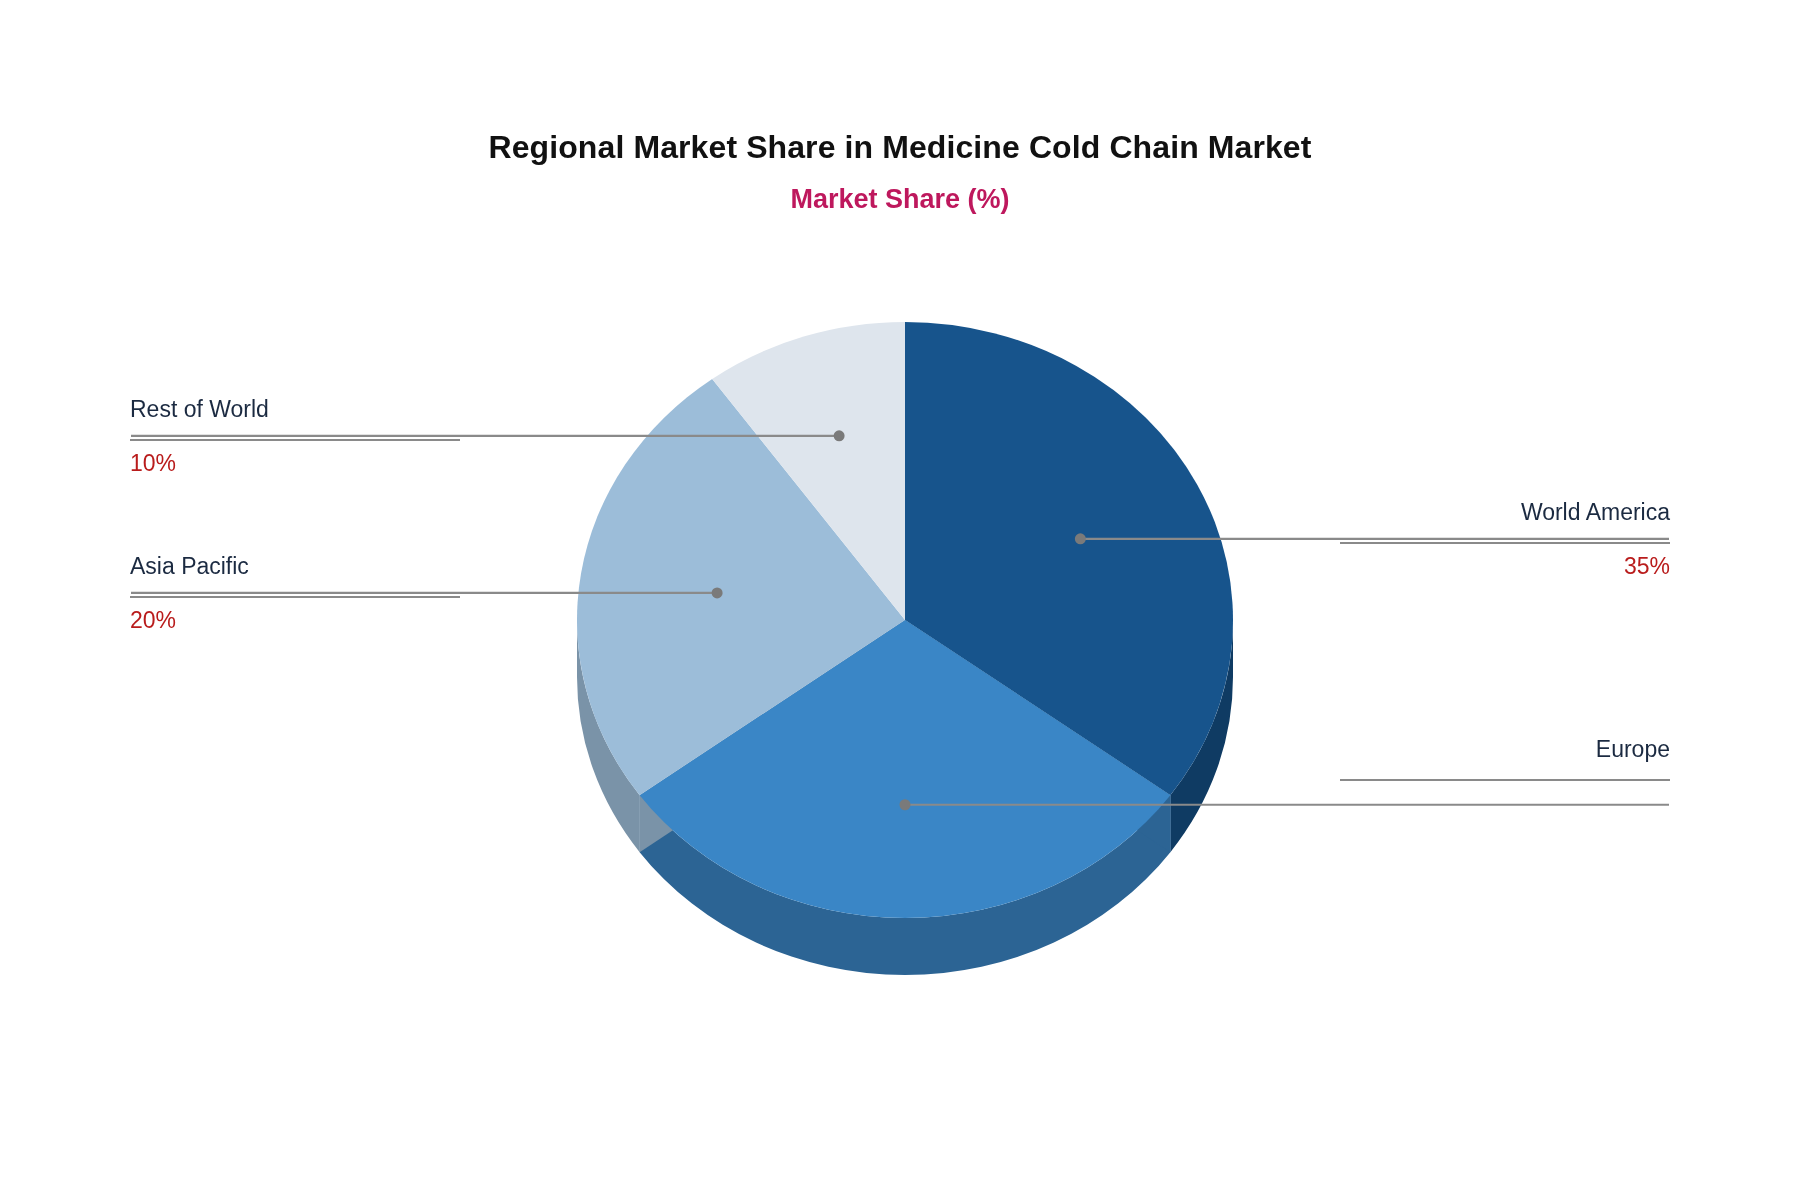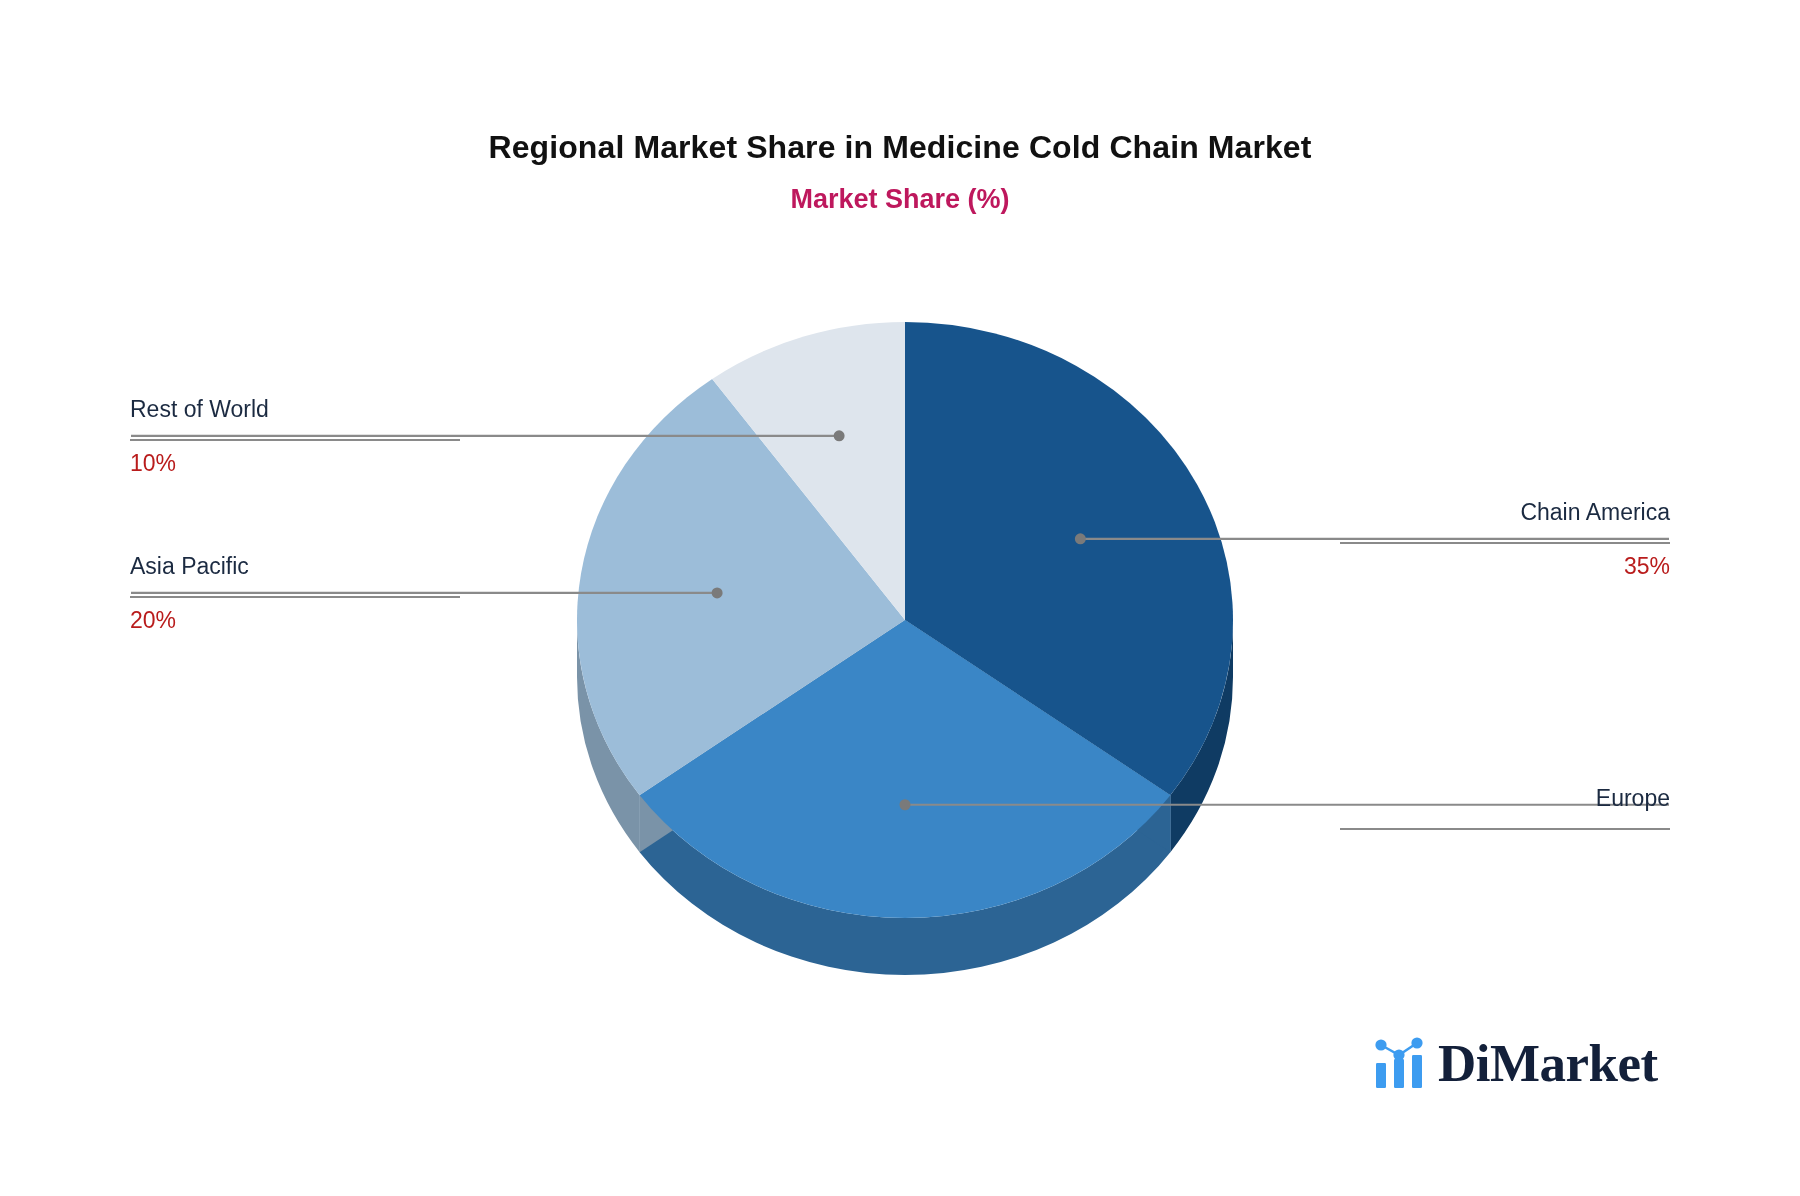--- a/index.html
+++ b/index.html
@@ -148,38 +148,24 @@
     <div class="co-value">10%</div>
   </div>
 
   <div class="callout left callout-asia-pacific" style="top: 551.962px;">
     <div class="co-name">Asia Pacific</div>
     <div class="co-rule"></div>
     <div class="co-value">20%</div>
   </div>
 
   <div class="callout right callout-north-america" style="top: 497.826px;">
-    <div class="co-name">Chain America</div>
+    <div class="co-name">World America</div>
     <div class="co-rule"></div>
     <div class="co-value">35%</div>
   </div>
 
-  <div class="callout right callout-europe" style="top: 784px;">
+  <div class="callout right callout-europe" style="top: 735px;">
     <div class="co-name">Europe</div>
     <div class="co-rule"></div>
   </div>
 
-  <div class="logo">
-    <svg class="logo-mark" viewBox="0 0 52 56" xmlns="http://www.w3.org/2000/svg">
-      <g id="logo-icon-group">
-          <polyline points="8,10 26,20 44,8" fill="none" stroke="#3d9cf0" stroke-width="2.4"></polyline>
-          <circle cx="8" cy="10" r="5.6" fill="#3d9cf0"></circle>
-          <circle cx="26" cy="20" r="5.6" fill="#3d9cf0"></circle>
-          <circle cx="44" cy="8" r="5.6" fill="#3d9cf0"></circle>
-          <rect x="3" y="28" width="10" height="25" rx="1.2" fill="#3d9cf0"></rect>
-          <rect x="21" y="24" width="10" height="29" rx="1.2" fill="#3d9cf0"></rect>
-          <rect x="39" y="20" width="10" height="33" rx="1.2" fill="#3d9cf0"></rect>
-        </g>
-    </svg>
-    <div class="logo-text">DiMarket</div>
-  </div>
 
 </div>
 
 </body></html>

